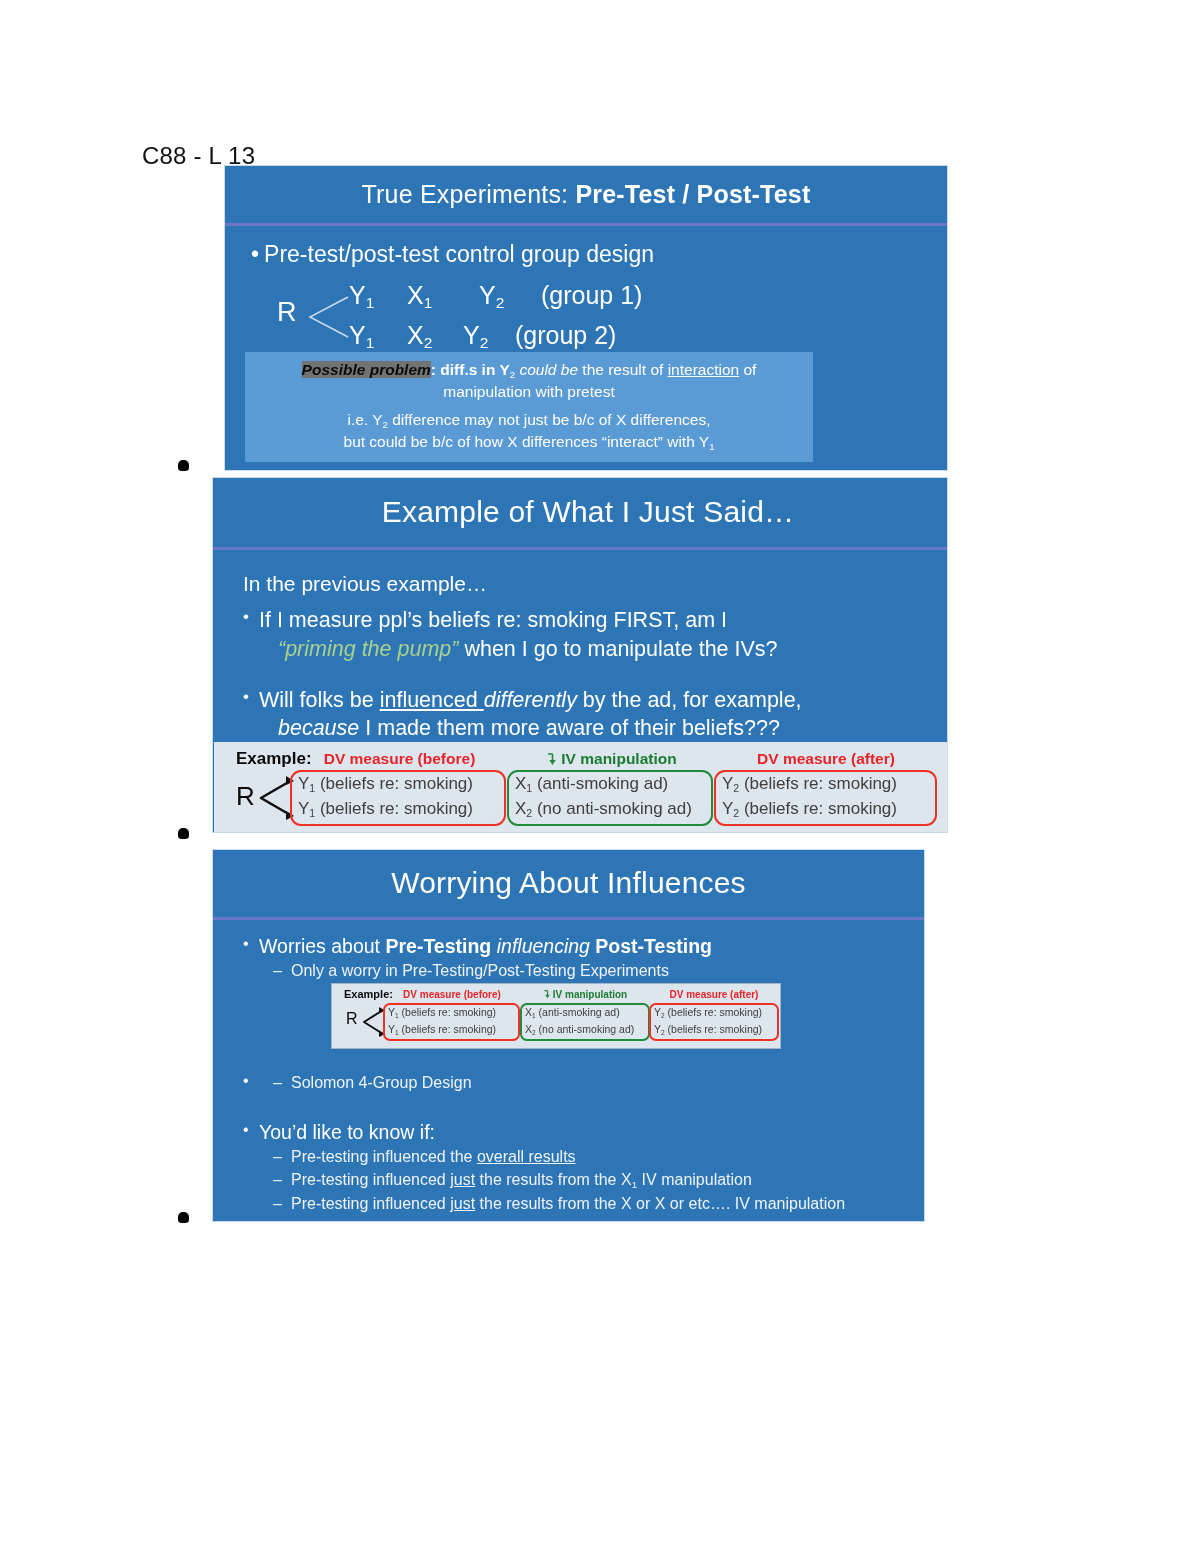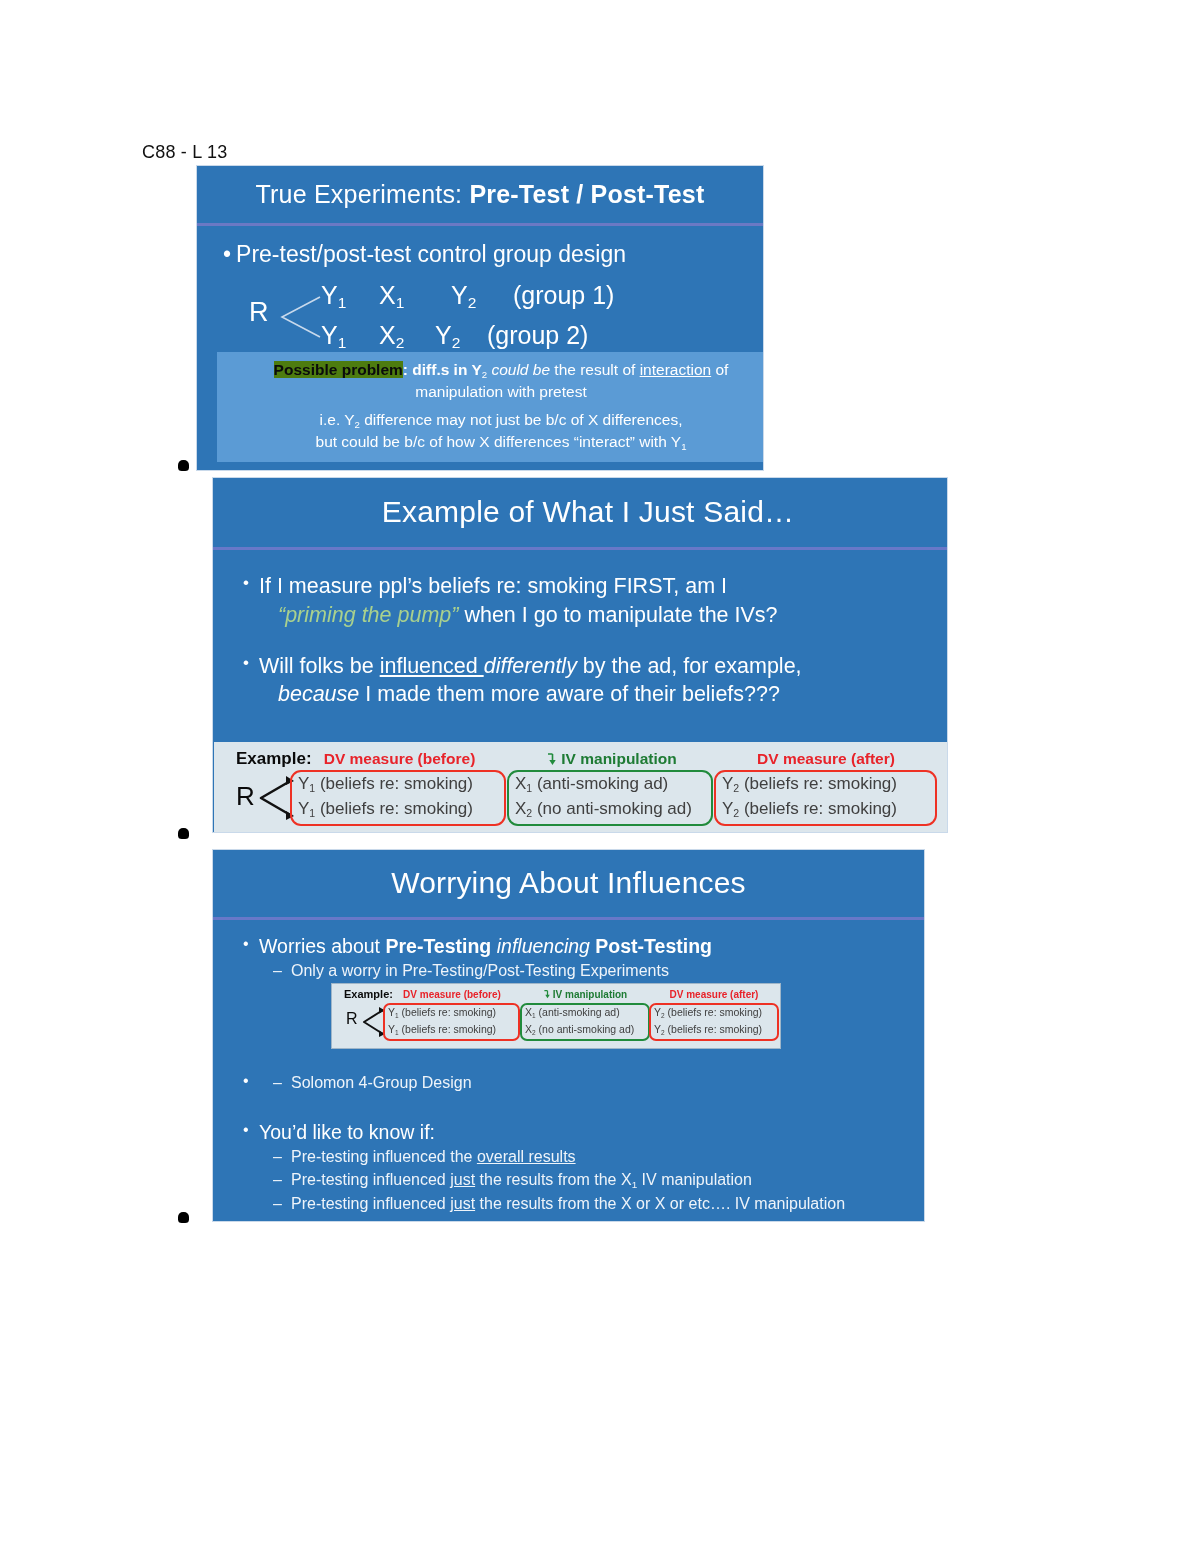--- a/index.html
+++ b/index.html
@@ -14,21 +14,21 @@
     height: 1553px;
     background: #ffffff;
     overflow: hidden;
   }
 
   
   .page-header {
     position: absolute;
     left: 142px;
     top: 142px;
-    font-size: 18px;
+    font-size: 24px;
     color: #111;
     letter-spacing: 0.2px;
     white-space: nowrap;
   }
 
   
   .margin-bullet {
     position: absolute;
     width: 11px; height: 11px;
     background: #000;
@@ -49,21 +49,21 @@
     font-weight: 400;
     letter-spacing: 0.2px;
   }
   .title-rule {
     height: 3px;
     background: #6878C8;
     width: 100%;
   }
 
   
-  #slide1 { left: 196px; top: 165px; width: 568px; height: 306px; }
+  #slide1 { left: 224px; top: 165px; width: 724px; height: 306px; }
   #slide1 .slide-title { font-size: 25px; padding: 14px 0 14px 0; }
   #slide1 .title-rule { background: #6B79C4; }
   #slide1 .body { padding: 14px 0 0 26px; }
   .s1-bullet {
     color: #ffffff; font-size: 23px; line-height: 1.25;
     white-space: nowrap;
   }
   .s1-bullet .dot { margin-right: 5px; }
   .s1-diagram {
     position: relative;
@@ -92,21 +92,21 @@
     left: 20px; bottom: 8px;
     width: 568px;
     background: #5B9BD5;
     color: #ffffff;
     padding: 7px 10px 9px 10px;
     text-align: center;
     font-size: 15.5px;
     line-height: 1.38;
   }
   .s1-callout .hl {
-    background: #4d7c0f; color: #0b0b0b; font-weight: bold;
+    background: #737373; color: #0b0b0b; font-weight: bold; font-style: italic;
   }
   .s1-callout .bold { font-weight: bold; }
   .s1-callout .ital { font-style: italic; }
   .s1-callout .und { text-decoration: underline; }
   .s1-callout .line { display: block; }
   .s1-callout .gap { display: block; height: 7px; }
 
   
   #slide2 { left: 212px; top: 477px; width: 736px; height: 356px; }
   #slide2 .slide-title { font-size: 30px; padding: 17px 0 18px 16px; }
@@ -265,20 +265,21 @@
       <span class="line"><span>i.e. Y</span><sub>2</sub><span> difference may not just be b/c of X differences,</span></span>
       <span class="line"><span>but could be b/c of how X differences “interact” with Y</span><sub>1</sub></span>
     </div>
   </div>
 
   <div class="slide" id="slide2">
     <div class="slide-title">Example of What I Just Said…</div>
     <div class="title-rule"></div>
 
     <div class="body">
+      <div class="s2-intro">In the previous example…</div>
 
       <div class="s2-bullet">
         <span class="dot">•</span>
         <span>If I measure ppl’s beliefs re: smoking FIRST, am I</span>
         <span class="l2"><span class="s2-green-ital">“priming the pump”</span><span> when I go to manipulate the IVs?</span></span>
       </div>
 
       <div class="s2-spacer"></div>
 
       <div class="s2-bullet">

